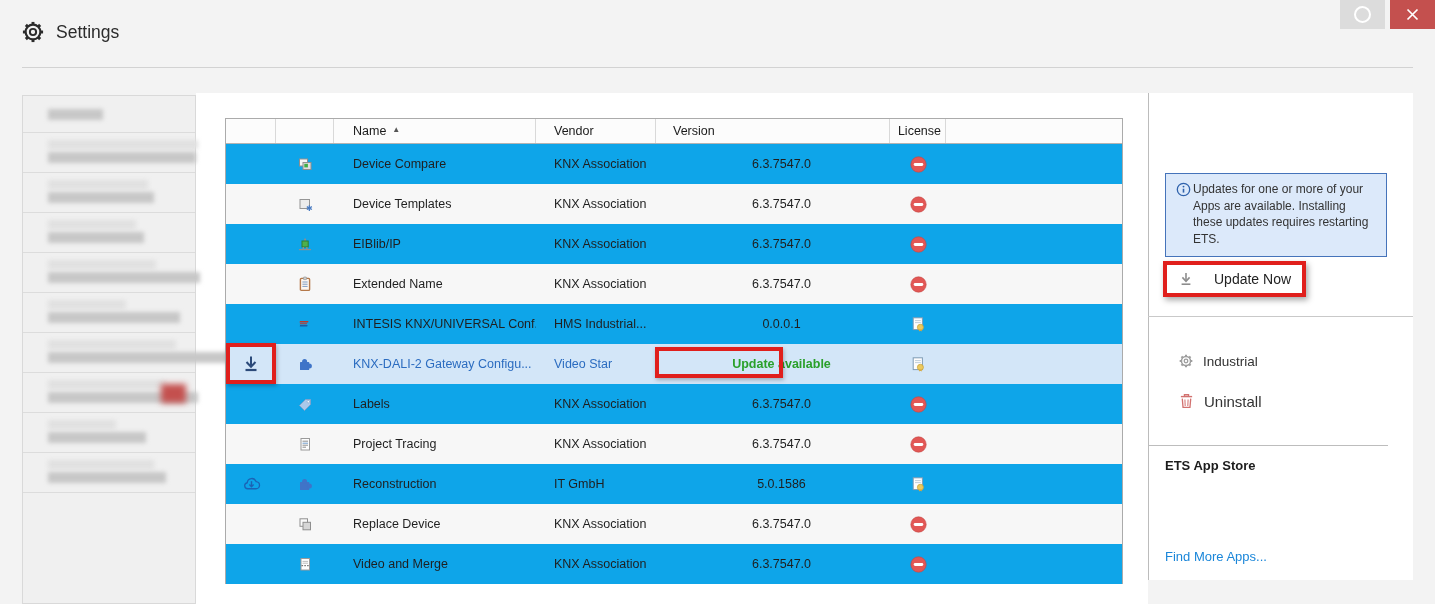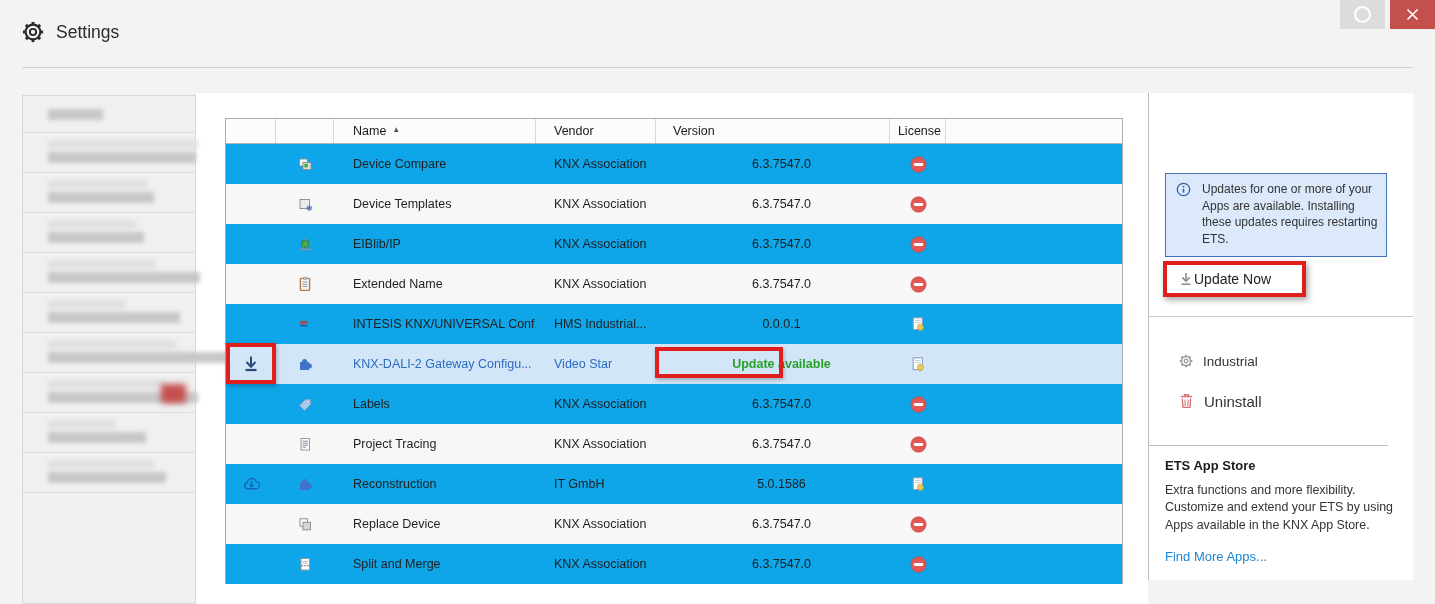--- a/index.html
+++ b/index.html
@@ -69,22 +69,22 @@
   .ann-upd{left:655px;top:347px;width:128px;height:31px;}
   .ann-now{left:1163px;top:261px;width:143px;height:36px;box-shadow:2px 3px 6px rgba(0,0,0,.35);}
 
   
   .p-row{position:absolute;display:flex;align-items:center;cursor:pointer;}
   .p-row .lbl{color:#333;}
   .row-install{left:1176px;top:139px;height:28px;gap:8px;font-size:13.5px;}
   .info-box{left:1165px;top:173px;width:222px;height:84px;background:#dcE9fa;
             border:1px solid #4573ba;box-sizing:border-box;background:#dce9fa;}
   .info-icon{position:absolute;left:10px;top:8px;}
-  .info-text{margin:7px 8px 0 36px;font-size:12px;line-height:16.5px;color:#333;}
-  .row-update{left:1178px;top:263px;height:32px;gap:0;font-size:14px;}
+  .info-text{margin:7px 8px 0 27px;font-size:12px;line-height:16.5px;color:#333;}
+  .row-update{left:1178px;top:263px;height:32px;gap:20px;font-size:14px;}
   .row-update .lbl{color:#222;}
   .pdiv1{left:1148px;top:316px;width:265px;height:1px;background:#c9c9c9;}
   .pdiv2{left:1148px;top:445px;width:240px;height:1px;background:#bdbdbd;}
   .row-prefs{left:1178px;top:348px;height:26px;gap:9px;font-size:13.5px;}
   .row-uninst{left:1179px;top:388px;height:26px;gap:10px;font-size:15px;}
   .store-title{left:1165px;top:458px;font-size:13px;font-weight:bold;color:#1c1c1c;}
   .store-text{left:1165px;top:482px;width:232px;font-size:12.4px;line-height:17.3px;color:#333;}
   .find-more{left:1165px;top:549px;font-size:13px;color:#1a86d9;cursor:pointer;}
 </style>
 </head>
@@ -415,21 +415,21 @@
         <div class="trow">
           <div class="c c-dl"></div>
           <div class="c c-ic">
             <svg width="16" height="16" viewBox="0 0 16 16">
               <rect x="4" y="2.5" width="8.5" height="11.5" fill="#fdfdfd" stroke="#9a9a9a"></rect>
               <line x1="4.5" y1="9.7" x2="12" y2="9.7" stroke="#555" stroke-width="1" stroke-dasharray="1.6,1.2"></line>
               <line x1="5.5" y1="5.4" x2="11" y2="5.4" stroke="#bdbdbd"></line>
               <line x1="5.5" y1="7.2" x2="11" y2="7.2" stroke="#bdbdbd"></line>
             </svg>
           </div>
-          <div class="c c-name">Split and Merge</div>
+          <div class="c c-name">Video and Merge</div>
           <div class="c c-vendor">KNX Association</div>
           <div class="c c-version">6.3.7547.0</div>
           <div class="c c-lic">
             <svg width="17" height="17" viewBox="0 0 17 17">
               <circle cx="8.5" cy="8.5" r="7.7" fill="#e25755" stroke="#c54441" stroke-width="0.6"></circle>
               <rect x="3.7" y="7.1" width="9.6" height="2.9" rx="1.45" fill="#fff"></rect>
             </svg>
           </div>
           <div class="c c-rest"></div>
         </div>
@@ -484,20 +484,19 @@
       <path d="M3.5,6 L4.3,15.3 H11.7 L12.5,6" stroke-width="1.4"></path>
       <line x1="6.3" y1="7" x2="6.6" y2="13.8" stroke-width="1.1"></line>
       <line x1="9.7" y1="7" x2="9.4" y2="13.8" stroke-width="1.1"></line>
     </svg>
     <span class="lbl">Uninstall</span>
   </div>
 
   <div class="abs pdiv2"></div>
 
   <div class="abs store-title">ETS App Store</div>
-  <div class="abs store-text">Extra functions and more flexibility. Customize and extend your ETS by using Apps available in the KNX App Store.</div>
   <div class="abs find-more">Find More Apps...</div>
 
   <div class="ann ann-dl"></div>
   <div class="ann ann-upd"></div>
   <div class="ann ann-now"></div>
 
 </div>
 
 </body></html>

